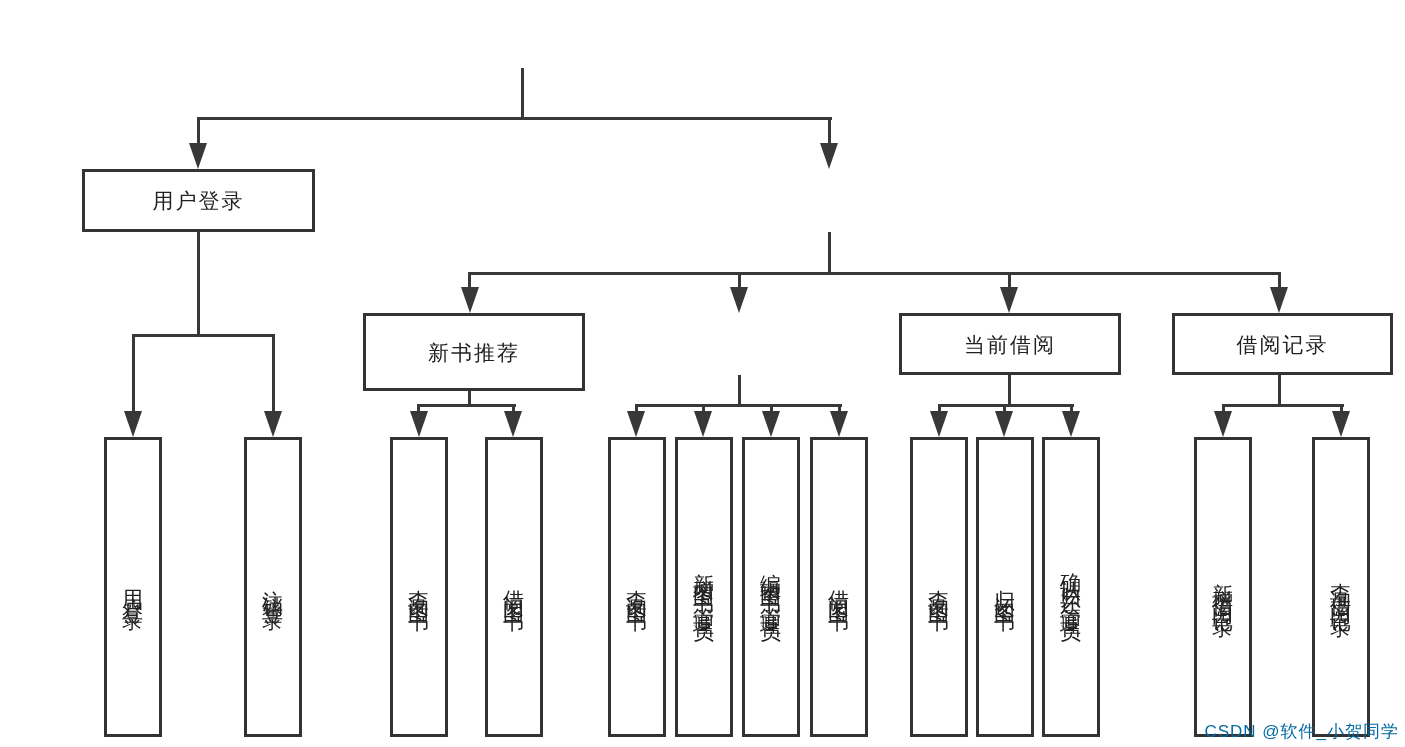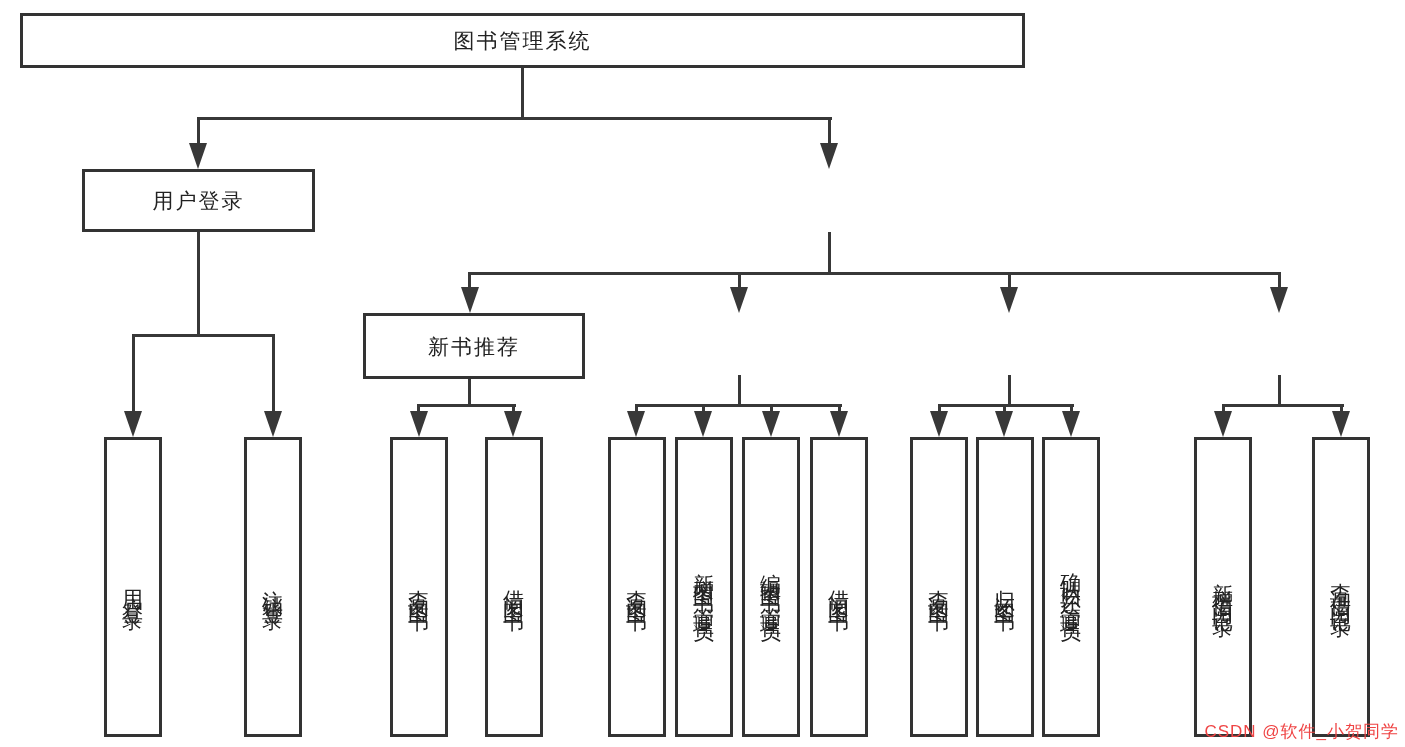--- a/index.html
+++ b/index.html
@@ -18,21 +18,21 @@
     padding:6px 0; text-align:center;
   }
   .line { position:absolute; background:#383838; }
   .arrow {
     position:absolute; width:0; height:0;
     border-left:9px solid transparent; border-right:9px solid transparent;
     border-top:26px solid #383838;
   }
   .watermark {
     position:absolute; right:6px; bottom:4px; font-size:17px;
-    color:#ef4444; letter-spacing:1px; z-index:5;
+    color:#0369a1; letter-spacing:1px; z-index:5;
   }
 </style>
 </head>
 <body>
 
 <div class="stage">
 
   <div class="line" style="left:521px;top:68px;width:3px;height:52px"></div>
   <div class="line" style="left:197px;top:117px;width:635px;height:3px"></div>
   <div class="line" style="left:197px;top:117px;width:3px;height:30px"></div>
@@ -85,25 +85,26 @@
   <div class="arrow" style="left:995px;top:411px"></div>
   <div class="arrow" style="left:1062px;top:411px"></div>
 
   <div class="line" style="left:1278px;top:375px;width:3px;height:32px"></div>
   <div class="line" style="left:1222px;top:404px;width:122px;height:3px"></div>
   <div class="line" style="left:1222px;top:404px;width:3px;height:10px"></div>
   <div class="line" style="left:1340px;top:404px;width:3px;height:10px"></div>
   <div class="arrow" style="left:1214px;top:411px"></div>
   <div class="arrow" style="left:1332px;top:411px"></div>
 
-  <div class="box" style="left:20px;top:13px;width:1005px;height:55px">图书管理系统</div>
 
   <div class="box" style="left:82px;top:169px;width:233px;height:63px">用户登录</div>
 
-  <div class="box" style="left:363px;top:313px;width:222px;height:66px">新书推荐</div>
+  <div class="box" style="left:363px;top:313px;width:222px;height:78px">新书推荐</div>
+  <div class="box" style="left:899px;top:313px;width:222px;height:62px">当前借阅</div>
+  <div class="box" style="left:1172px;top:313px;width:221px;height:62px">借阅记录</div>
 
   <div class="box leaf" style="left:104px;top:437px;width:58px;height:300px">用户登录</div>
   <div class="box leaf" style="left:244px;top:437px;width:58px;height:300px">注销登录</div>
   <div class="box leaf" style="left:390px;top:437px;width:58px;height:300px">查询图书</div>
   <div class="box leaf" style="left:485px;top:437px;width:58px;height:300px">借阅图书</div>
   <div class="box leaf" style="left:608px;top:437px;width:58px;height:300px">查询图书</div>
   <div class="box leaf" style="left:675px;top:437px;width:58px;height:300px">新增图书（管理员）</div>
   <div class="box leaf" style="left:742px;top:437px;width:58px;height:300px">编辑图书（管理员）</div>
   <div class="box leaf" style="left:810px;top:437px;width:58px;height:300px">借阅图书</div>
   <div class="box leaf" style="left:910px;top:437px;width:58px;height:300px">查询图书</div>

